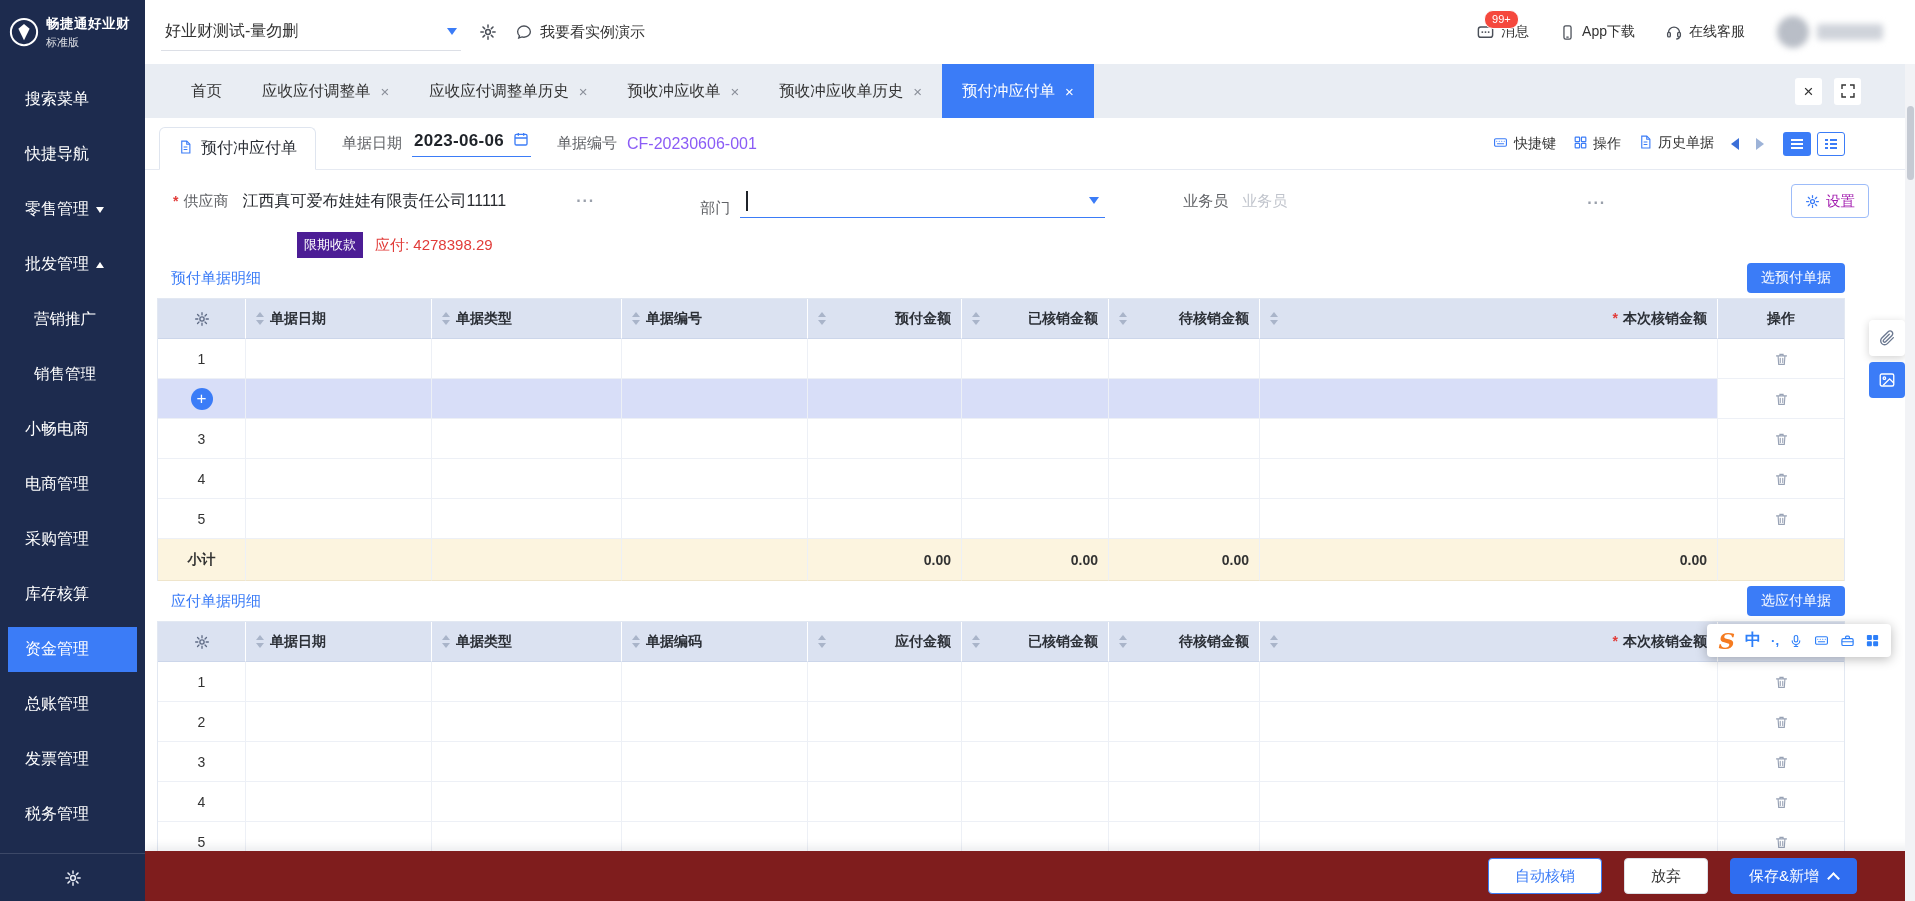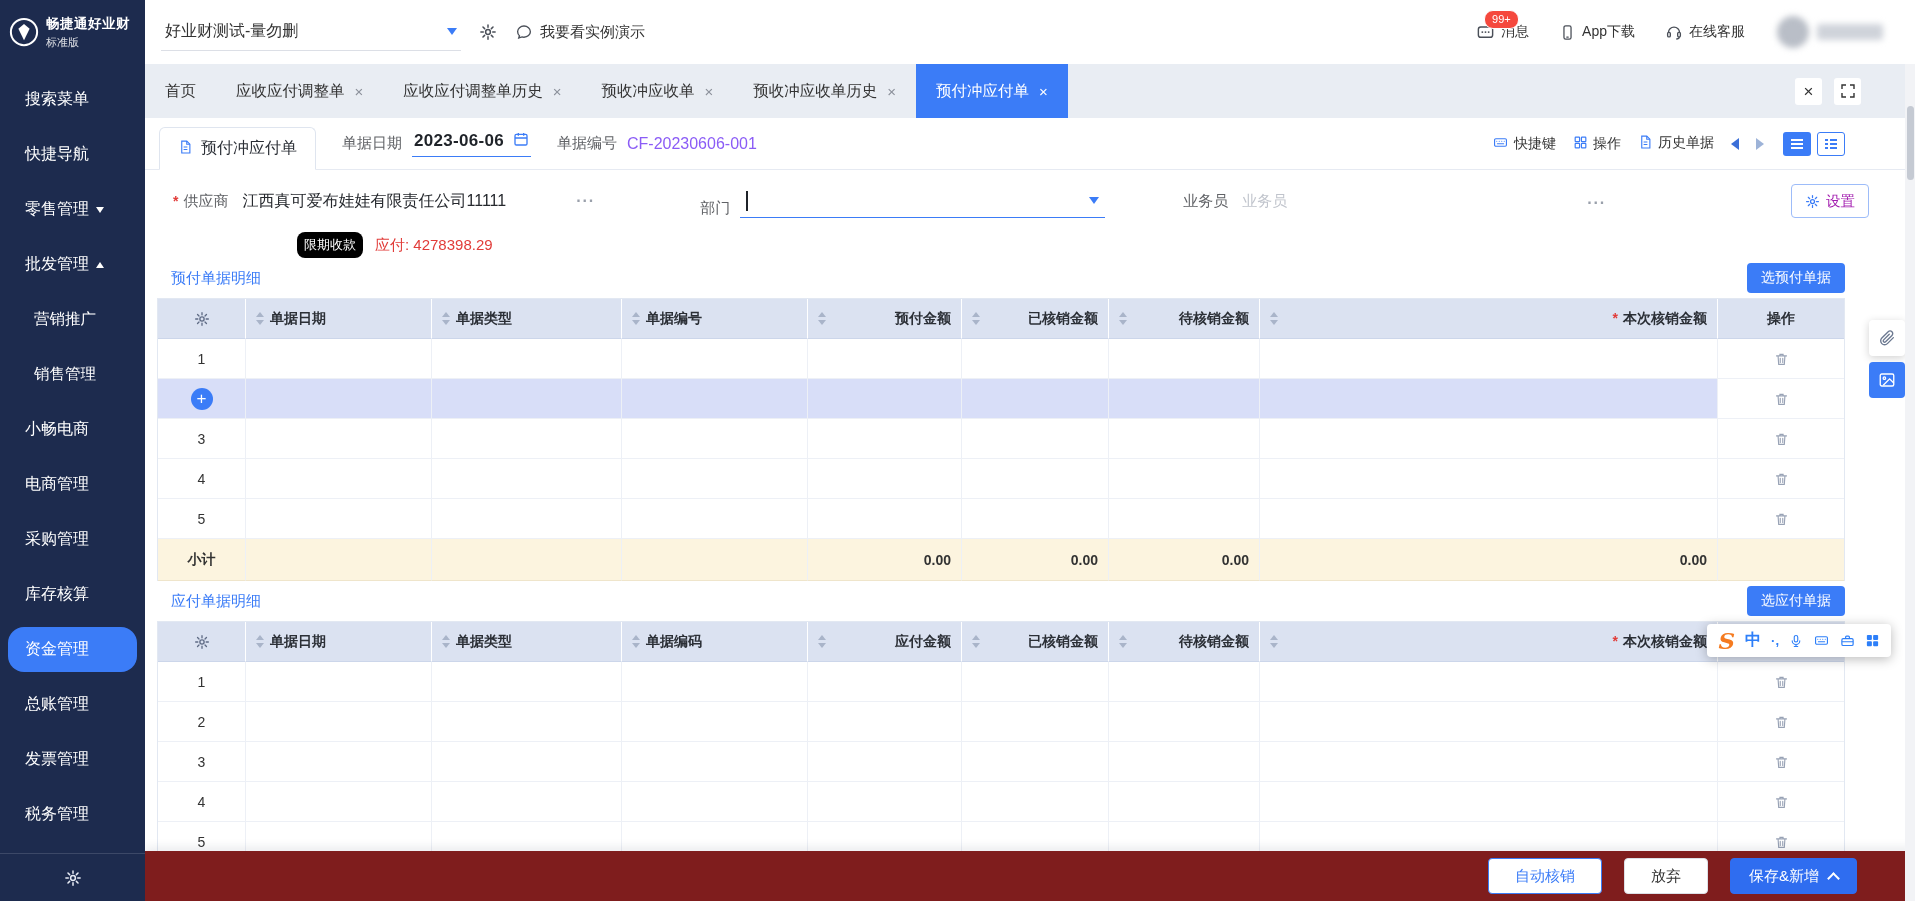--- a/index.html
+++ b/index.html
@@ -9,40 +9,40 @@
 
 .sidebar{width:145px;flex:0 0 145px;background:#1d2b4e;position:relative;overflow:hidden;z-index:50}
 .logo{height:64px;display:flex;align-items:center;gap:7px;padding:0 6px 0 9px}
 .logo-badge{width:30px;height:30px;flex:0 0 30px}
 .logo-text{display:flex;flex-direction:column;color:#fff}
 .logo-text b{font-size:13.5px;font-weight:700;letter-spacing:.5px}
 .logo-text i{font-style:normal;font-size:11px;opacity:.85;margin-top:2px}
 .menu{padding-top:8px}
 .menu-item{height:55px;display:flex;align-items:center;gap:7px;padding-left:25px;color:#fff;font-size:16px;cursor:pointer}
 .menu-item.child{padding-left:34px;font-size:15.5px}
-.menu-item.active{background:#3b7cf7;border-radius:16px;margin:5px 8px;height:45px;padding-left:17px}
+.menu-item.active{background:#3b7cf7;border-radius:0;margin:5px 8px;height:45px;padding-left:17px}
 .tri{width:0;height:0;border-left:4.5px solid transparent;border-right:4.5px solid transparent;display:inline-block}
 .tri-down{border-top:6px solid #fff}
 .tri-up{border-bottom:6px solid #fff}
 .side-footer{position:absolute;left:0;right:0;bottom:0;height:48px;background:#1d2b4e;border-top:1px solid rgba(255,255,255,.14);display:flex;align-items:center;justify-content:center;color:#e8ecf5;z-index:5}
 
 .main{flex:1;display:flex;flex-direction:column;position:relative;min-width:0}
 .topbar{height:64px;background:#fff;display:flex;align-items:center;padding:0 20px 0 16px;gap:18px}
 .org{width:300px;height:38px;border-bottom:1px solid #dcdfe6;display:flex;align-items:center;justify-content:space-between;font-size:16px;color:#333;cursor:pointer;padding:0 4px}
 .org .tri-down{border-top:7px solid #3b7cf7;border-left-width:5.5px;border-right-width:5.5px}
 .icon-btn{display:inline-flex;align-items:center;cursor:pointer;color:#4a4f58}
 .demo{display:flex;align-items:center;gap:7px;font-size:15px;color:#333;cursor:pointer}
 .flex-spacer{flex:1}
 .top-item{position:relative;display:flex;align-items:center;gap:6px;font-size:14px;color:#333;cursor:pointer;margin-left:12px}
 .badge{position:absolute;top:-13px;left:8px;background:#f5483d;color:#fff;font-size:11px;line-height:1;padding:3px 7px;border-radius:9px;border:1px solid #fff;white-space:nowrap}
 .avatar{width:118px;height:36px;margin-left:14px;display:flex;align-items:center;gap:8px;filter:blur(3px);cursor:pointer}
 .av-c{width:32px;height:32px;border-radius:50%;background:#b9bec7}
 .av-n{width:66px;height:16px;border-radius:3px;background:#cfd3da}
 
-.tabbar{height:54px;background:#e9edf3;display:flex;align-items:stretch;padding-left:0;position:relative;z-index:10}
+.tabbar{height:54px;background:#e9edf3;display:flex;align-items:stretch;padding-left:26px;position:relative;z-index:10}
 .tabs{display:flex;align-items:stretch}
 .tab{display:flex;align-items:center;gap:10px;padding:0 20px;font-size:15.5px;color:#333;cursor:pointer;white-space:nowrap}
 .tab .tab-x{color:#8b909a;font-size:15px;line-height:1}
 .tab.active{background:#3b7cf7;color:#fff}
 .tab.active .tab-x{color:#fff}
 .tab-actions{position:absolute;right:54px;top:0;bottom:0;display:flex;align-items:center;gap:12px}
 .sq-btn{width:27px;height:27px;background:#fff;border-radius:3px;display:flex;align-items:center;justify-content:center;cursor:pointer;color:#333;font-size:17px;line-height:1}
 
 .content{position:relative;flex:1;background:#fff;overflow:hidden}
 .doc-strip{height:52px;border-bottom:1px solid #e6eaf2;display:flex;align-items:center;padding-left:14px;position:relative;background:#fff}
@@ -71,21 +71,21 @@
 .dept-input{width:365px;border-bottom:1px solid #3b7cf7;height:34px;display:flex;align-items:center;justify-content:space-between;padding:0 6px;cursor:text}
 .caret-bar{width:1.5px;height:20px;background:#1f2329;animation:blink 1s steps(1) infinite}
 @keyframes blink{50%{opacity:0}}
 .dept .tri-down{border-top:7px solid #3b7cf7;border-left-width:5.5px;border-right-width:5.5px}
 .sales{margin-left:78px;display:flex;align-items:flex-end}
 .placeholder{color:#c0c4cc;font-size:15px;margin-left:14px}
 .sales .more{margin-left:300px}
 .settings-btn{position:absolute;right:46px;top:50%;transform:translateY(-50%);height:34px;border:1px solid #9dbcf9;color:#a21caf;background:#fff;border-radius:4px;display:flex;align-items:center;gap:6px;padding:0 13px;font-size:14.5px;cursor:pointer}
 
 .overdue-row{height:26px;display:flex;align-items:center;padding-left:152px;gap:12px}
-.ov-badge{background:#000000;color:#fff;font-size:13px;padding:4px 7px;border-radius:8px}
+.ov-badge{background:#4c1d95;color:#fff;font-size:13px;padding:4px 7px;border-radius:0}
 .ov-amt{color:#e13c39;font-size:15px}
 
 .section-row{height:40px;display:flex;align-items:center;justify-content:space-between;padding:0 70px 0 26px}
 .section-title{color:#3b7cf7;font-size:15px}
 .btn-select{background:#3b7cf7;color:#fff;border:none;border-radius:4px;height:30px;padding:0 14px;font-size:14px;cursor:pointer;font-family:inherit}
 .dtable{margin:0 70px 0 12px;border:1px solid #e2e8f2;border-bottom:none}
 .trow{display:grid;grid-template-columns:88px 186px 190px 186px 154px 147px 151px 1fr 126px}
 .tcell{height:40px;display:flex;align-items:center;padding:0 10px;border-right:1px solid #edf0f6;border-bottom:1px solid #edf0f6;font-size:14px;color:#333;min-width:0;overflow:hidden}
 .trow .tcell:last-child{border-right:none}
 .thead .tcell{background:#dbe2f1;border-right:1px solid #fff;border-bottom:1px solid #ccd6ea;font-weight:700;color:#2b2f36;gap:6px}

